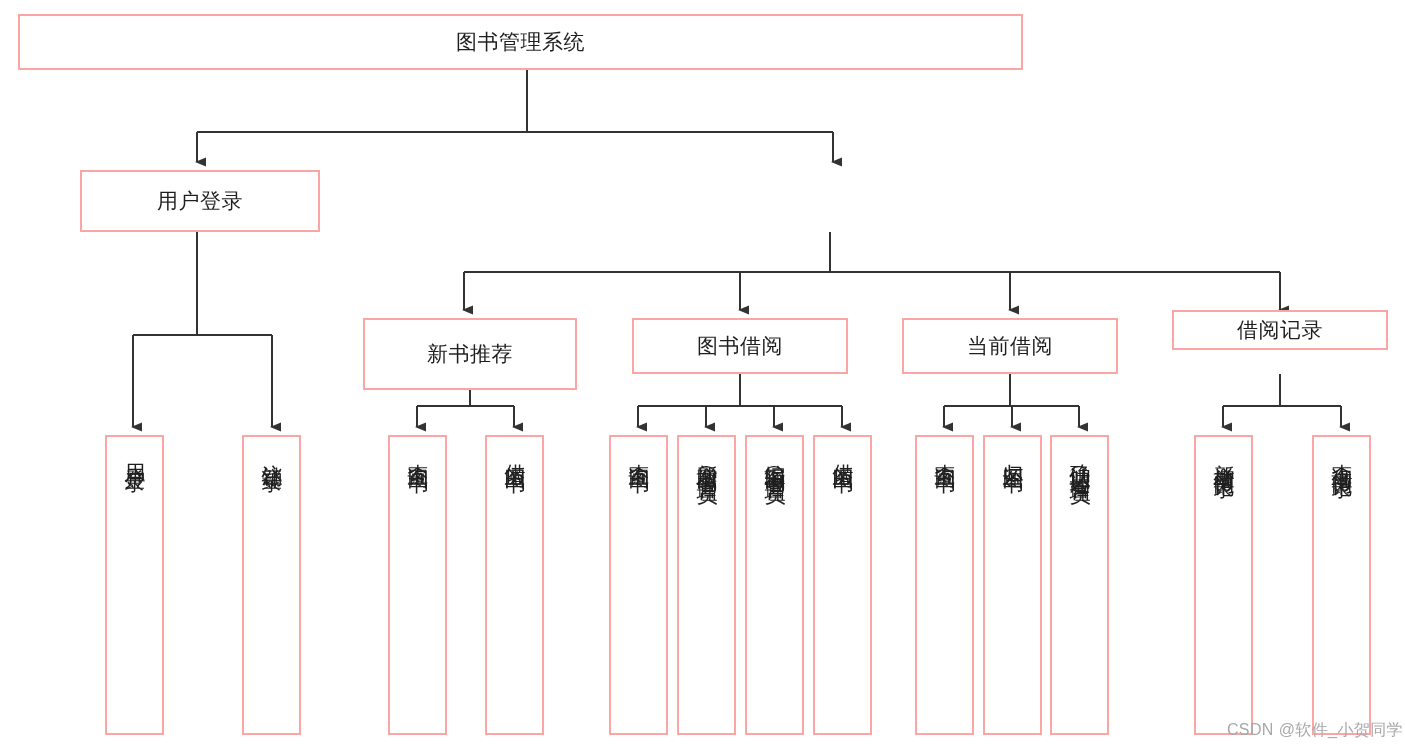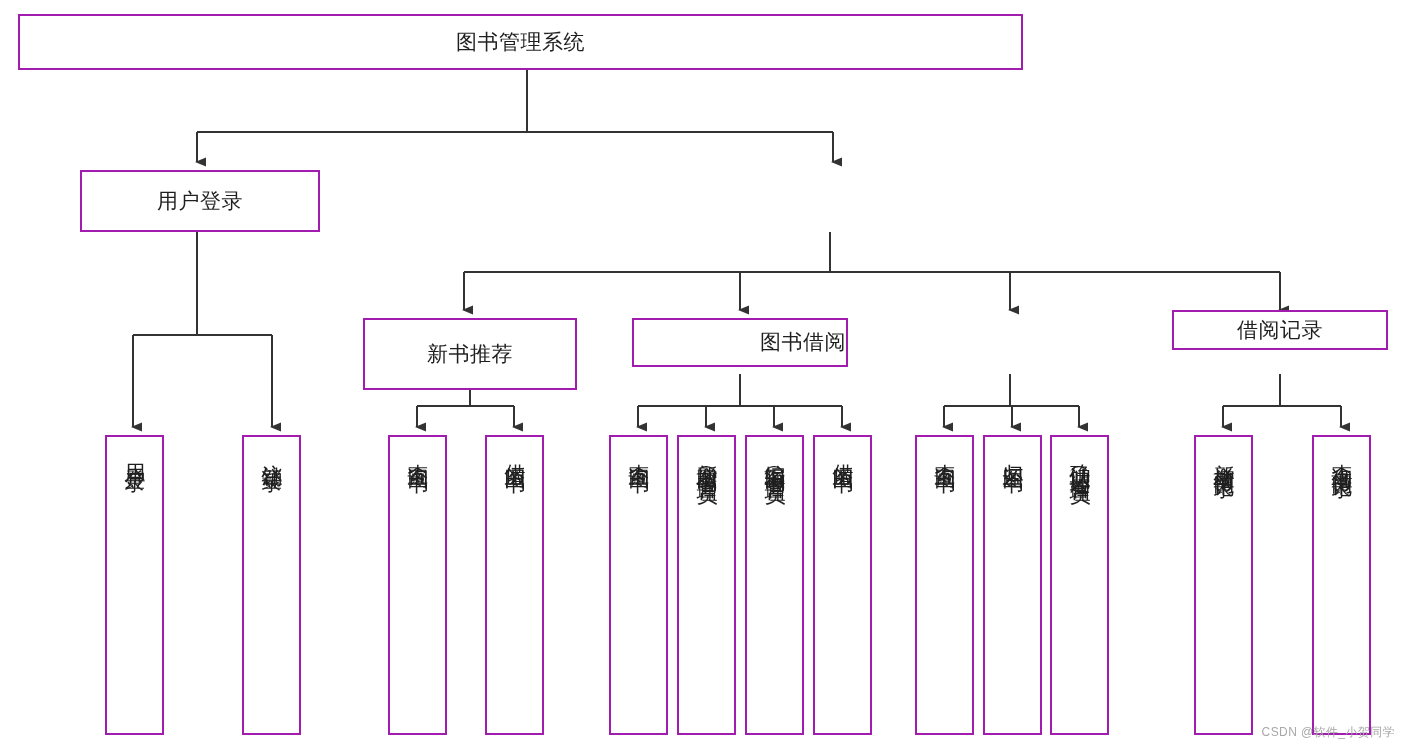--- a/index.html
+++ b/index.html
@@ -16,21 +16,21 @@
   }
   svg.edges{
     position:absolute;
     left:0;top:0;
     width:1405px;height:747px;
     pointer-events:none;
   }
   .node{
     position:absolute;
     box-sizing:border-box;
-    border:2px solid #a21caf;
+    border:2px solid #fca5a5;
     background:#ffffff;
     display:flex;
     align-items:center;
     justify-content:center;
     text-align:center;
   }
   .node .label{
     font-size:21px;
     line-height:1.25;
     letter-spacing:0.5px;
@@ -46,23 +46,23 @@
     writing-mode:vertical-rl;
     text-orientation:upright;
     font-size:21px;
     line-height:1.18;
     letter-spacing:3px;
     white-space:normal;
     height:auto;
   }
   .watermark{
     position:absolute;
-    right:10px;
+    right:2px;
     bottom:6px;
-    font-size:12px;
+    font-size:16px;
     color:#a8a8a8;
     white-space:nowrap;
     letter-spacing:0.4px;
   }
 </style>
 </head>
 <body>
 
 <div id="canvas">
 
@@ -120,22 +120,25 @@
     <span class="label">图书管理系统</span>
   </div>
 
   <div class="node" id="node-l2-0" style="left: 80px; top: 170px; width: 240px; height: 62px;">
     <span class="label">用户登录</span>
   </div>
 
   <div class="node" id="node-l3-0" style="left: 363px; top: 318px; width: 214px; height: 72px;">
     <span class="label">新书推荐</span>
   </div>
-  <div class="node" id="node-l3-1" style="left: 632px; top: 318px; width: 216px; height: 49px; justify-content: flex-end;">
+  <div class="node" id="node-l3-1" style="left: 632px; top: 318px; width: 216px; height: 56px;">
     <span class="label">图书借阅</span>
+  </div>
+  <div class="node" id="node-l3-2" style="left: 902px; top: 318px; width: 216px; height: 56px;">
+    <span class="label">当前借阅</span>
   </div>
   <div class="node" id="node-l3-3" style="left: 1172px; top: 310px; width: 216px; height: 40px;">
     <span class="label">借阅记录</span>
   </div>
 
   <div class="node vertical" id="node-leaf-0" style="left: 105px; top: 435px; width: 59px; height: 300px;">
     <span class="label">用户登录</span>
   </div>
   <div class="node vertical" id="node-leaf-1" style="left: 242px; top: 435px; width: 59px; height: 300px;">
     <span class="label">注销登录</span>

